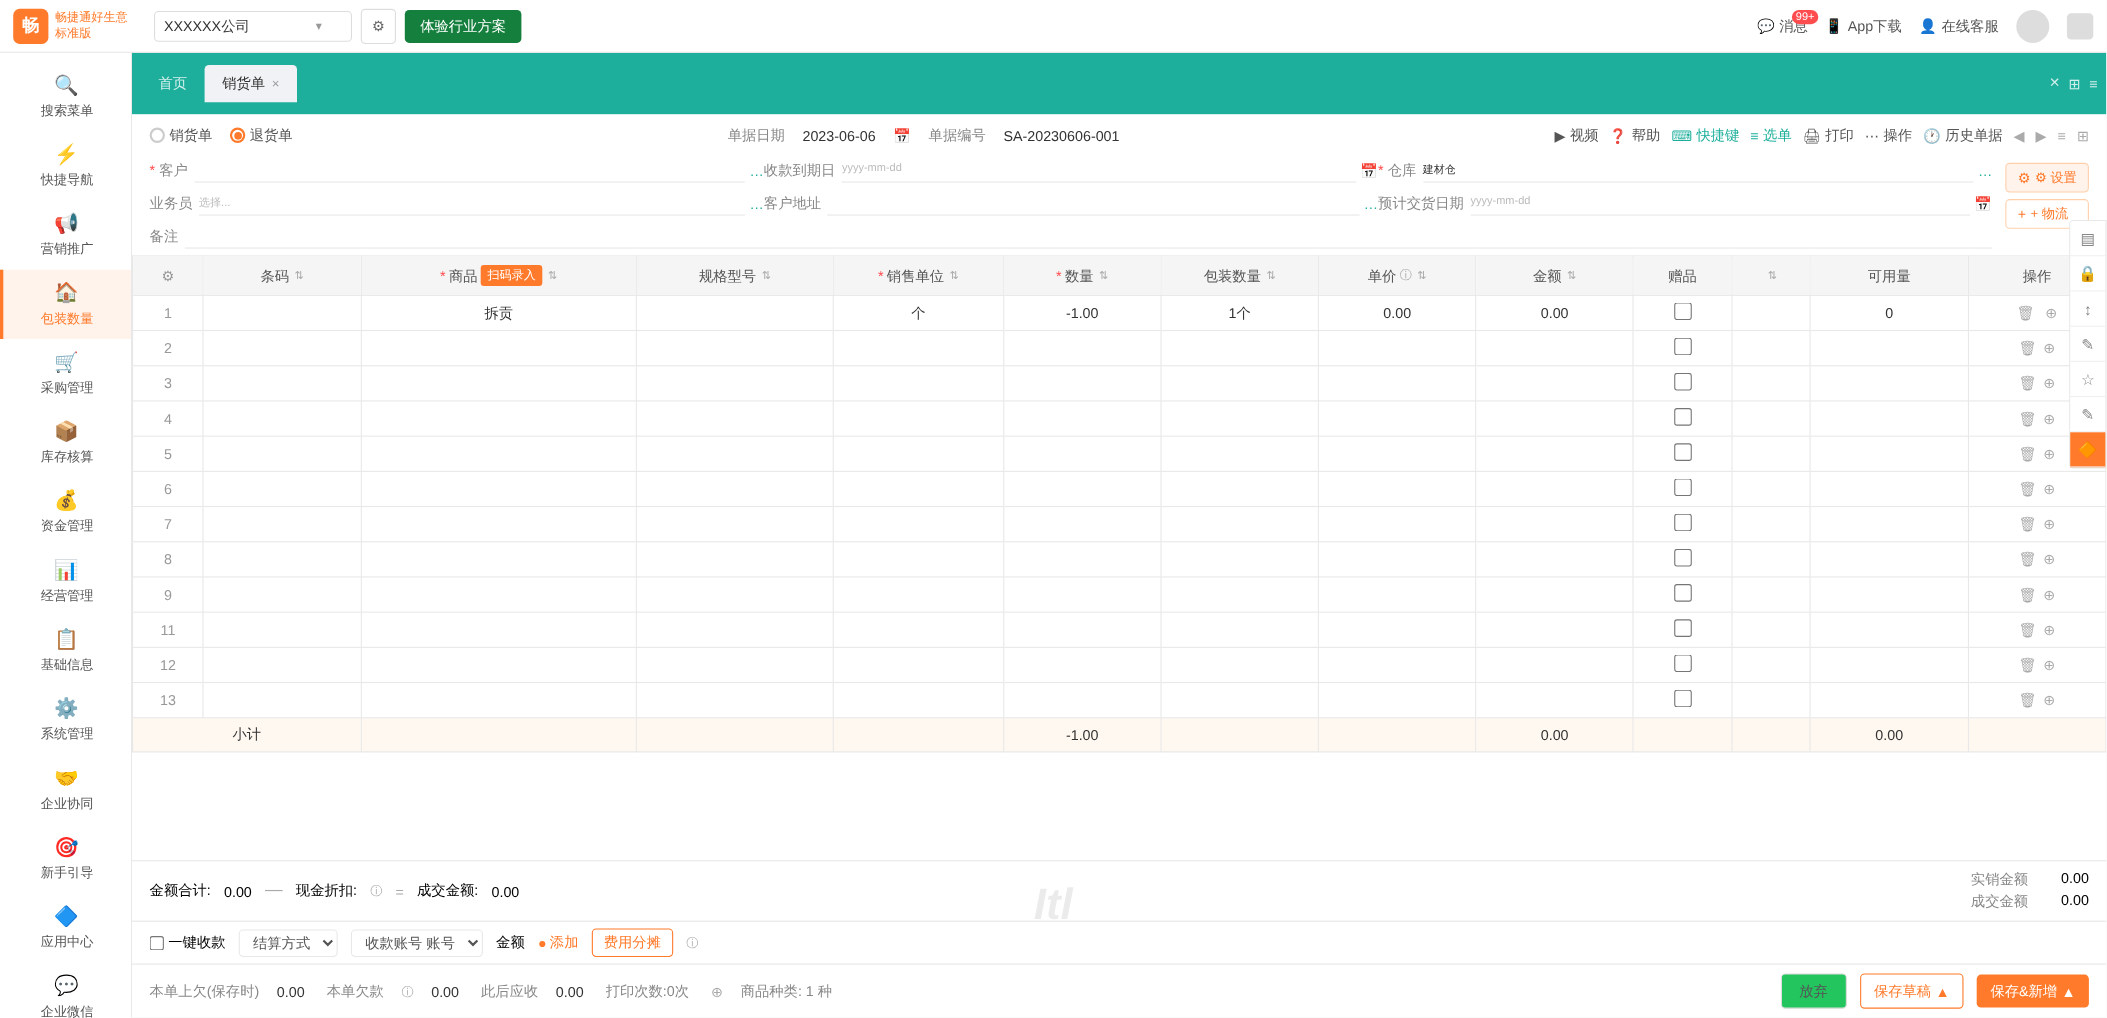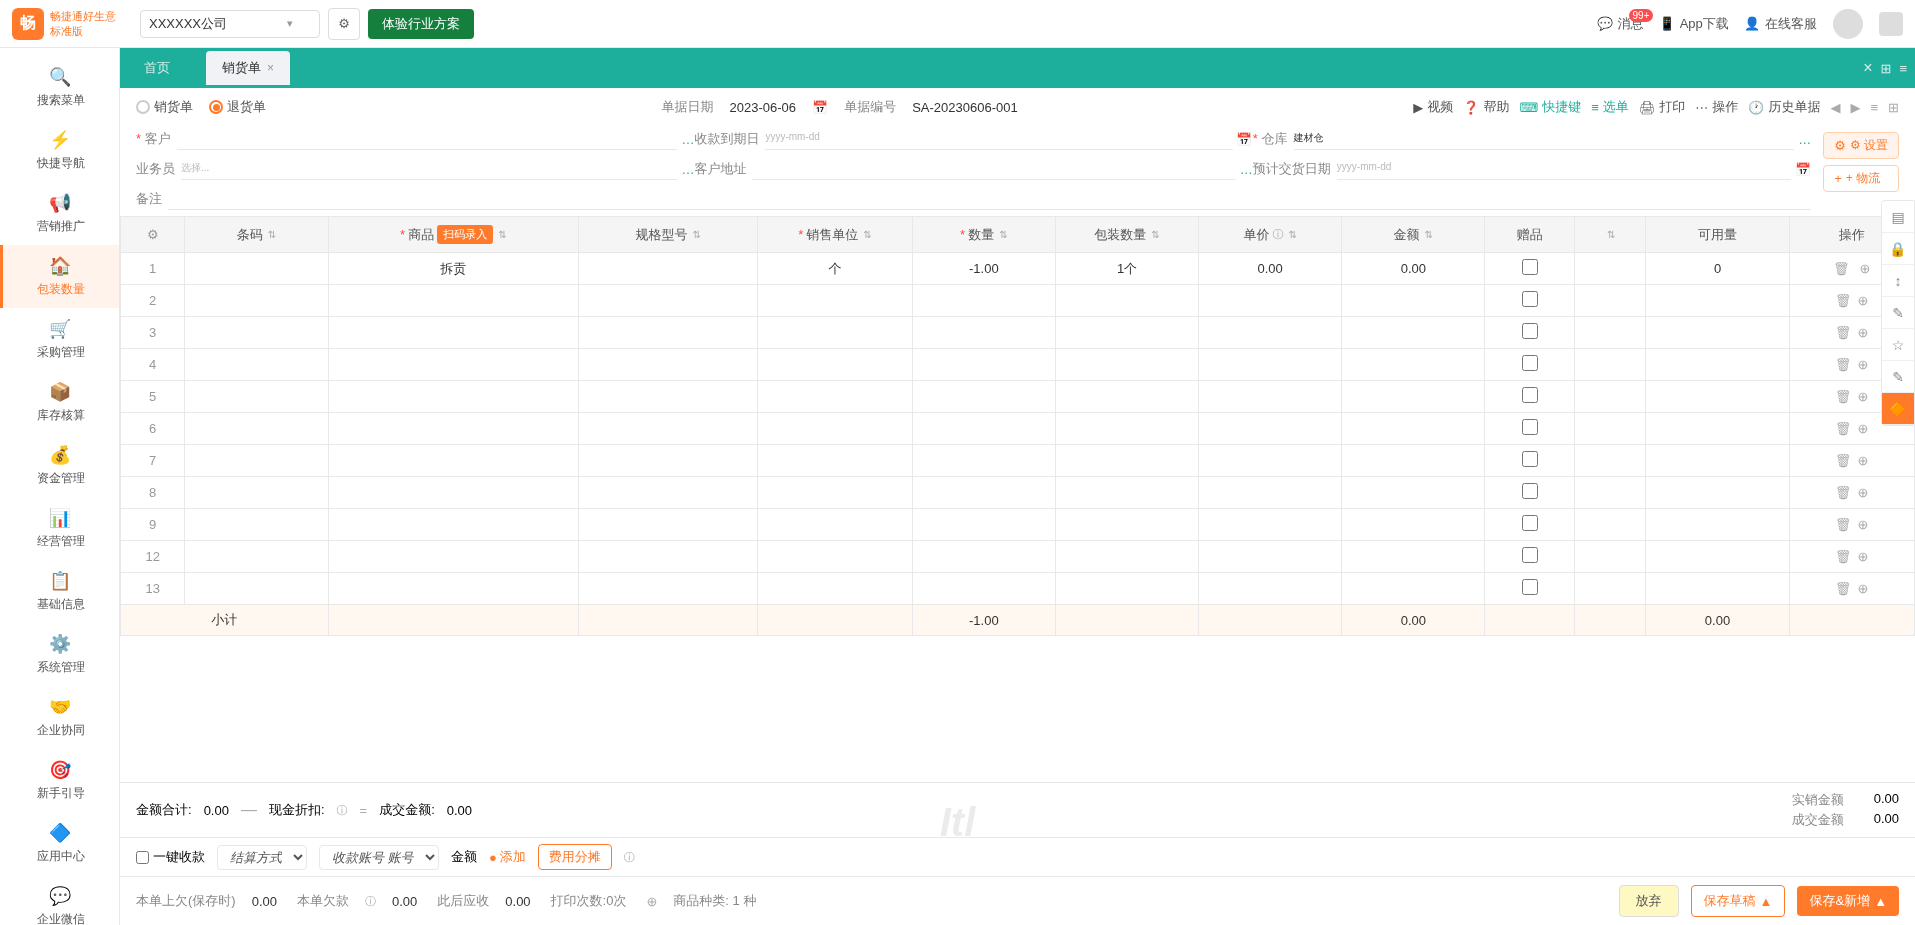--- a/index.html
+++ b/index.html
@@ -143,23 +143,22 @@
       flex-direction: column;
       overflow: hidden;
       background: #f0f2f5;
     }
 
     
     .tab-bar {
       background: #1eaf9c;
       display: flex;
       align-items: center;
-      height: 40px;
+      height: 56px;
       padding: 0 8px;
-      gap: 20px;
     }
     .tab-item {
       display: flex;
       align-items: center;
       gap: 6px;
       padding: 8px 16px;
       cursor: pointer;
       color: rgba(255,255,255,0.8);
       font-size: 13px;
       border-radius: 4px 4px 0 0;
@@ -350,21 +349,20 @@
       gap: 12px;
     }
     .checkbox-pay { display: flex; align-items: center; gap: 4px; cursor: pointer; }
     .pay-select {
       border: 1px solid #e8e8e8;
       border-radius: 4px;
       padding: 3px 8px;
       color: #555;
       font-size: 13px;
       background: #fff;
-      font-style: italic;
     }
     .add-btn {
       color: #ff7a2a;
       cursor: pointer;
       font-size: 13px;
       display: flex;
       align-items: center;
       gap: 3px;
     }
     .expense-btn {
@@ -385,21 +383,21 @@
       display: flex;
       align-items: center;
       justify-content: space-between;
     }
     .footer-left { display: flex; align-items: center; gap: 20px; font-size: 13px; color: #555; }
     .footer-right { display: flex; align-items: center; gap: 12px; }
     .footer-stat { display: flex; align-items: center; gap: 16px; color: #888; }
     .stat-value { color: #333; }
     .btn-discard {
       border: 1px solid #ddd;
-      background: #fef9c3;
+      background: #22c55e;
       color: #555;
       border-radius: 4px;
       padding: 6px 16px;
       cursor: pointer;
       font-size: 13px;
     }
     .btn-save-draft {
       border: 1px solid #ff7a2a;
       background: #fff;
       color: #ff7a2a;
@@ -934,20 +932,35 @@
               <td></td>
               <td></td>
               <td></td>
               <td></td>
               <td><input type="checkbox" class="checkbox-cell" style=""></td>
               <td></td>
               <td></td>
               <td><span style="cursor:pointer;color:#aaa;margin-right:6px;">🗑</span><span style="cursor:pointer;color:#aaa;">⊕</span></td>
             </tr>
           <tr>
+              <td class="col-num">11</td>
+              <td></td>
+              <td></td>
+              <td></td>
+              <td></td>
+              <td></td>
+              <td></td>
+              <td></td>
+              <td></td>
+              <td><input type="checkbox" class="checkbox-cell" style=""></td>
+              <td></td>
+              <td></td>
+              <td><span style="cursor:pointer;color:#aaa;margin-right:6px;">🗑</span><span style="cursor:pointer;color:#aaa;">⊕</span></td>
+            </tr>
+          <tr>
               <td class="col-num">12</td>
               <td></td>
               <td></td>
               <td></td>
               <td></td>
               <td></td>
               <td></td>
               <td></td>
               <td></td>
               <td><input type="checkbox" class="checkbox-cell" style=""></td>

